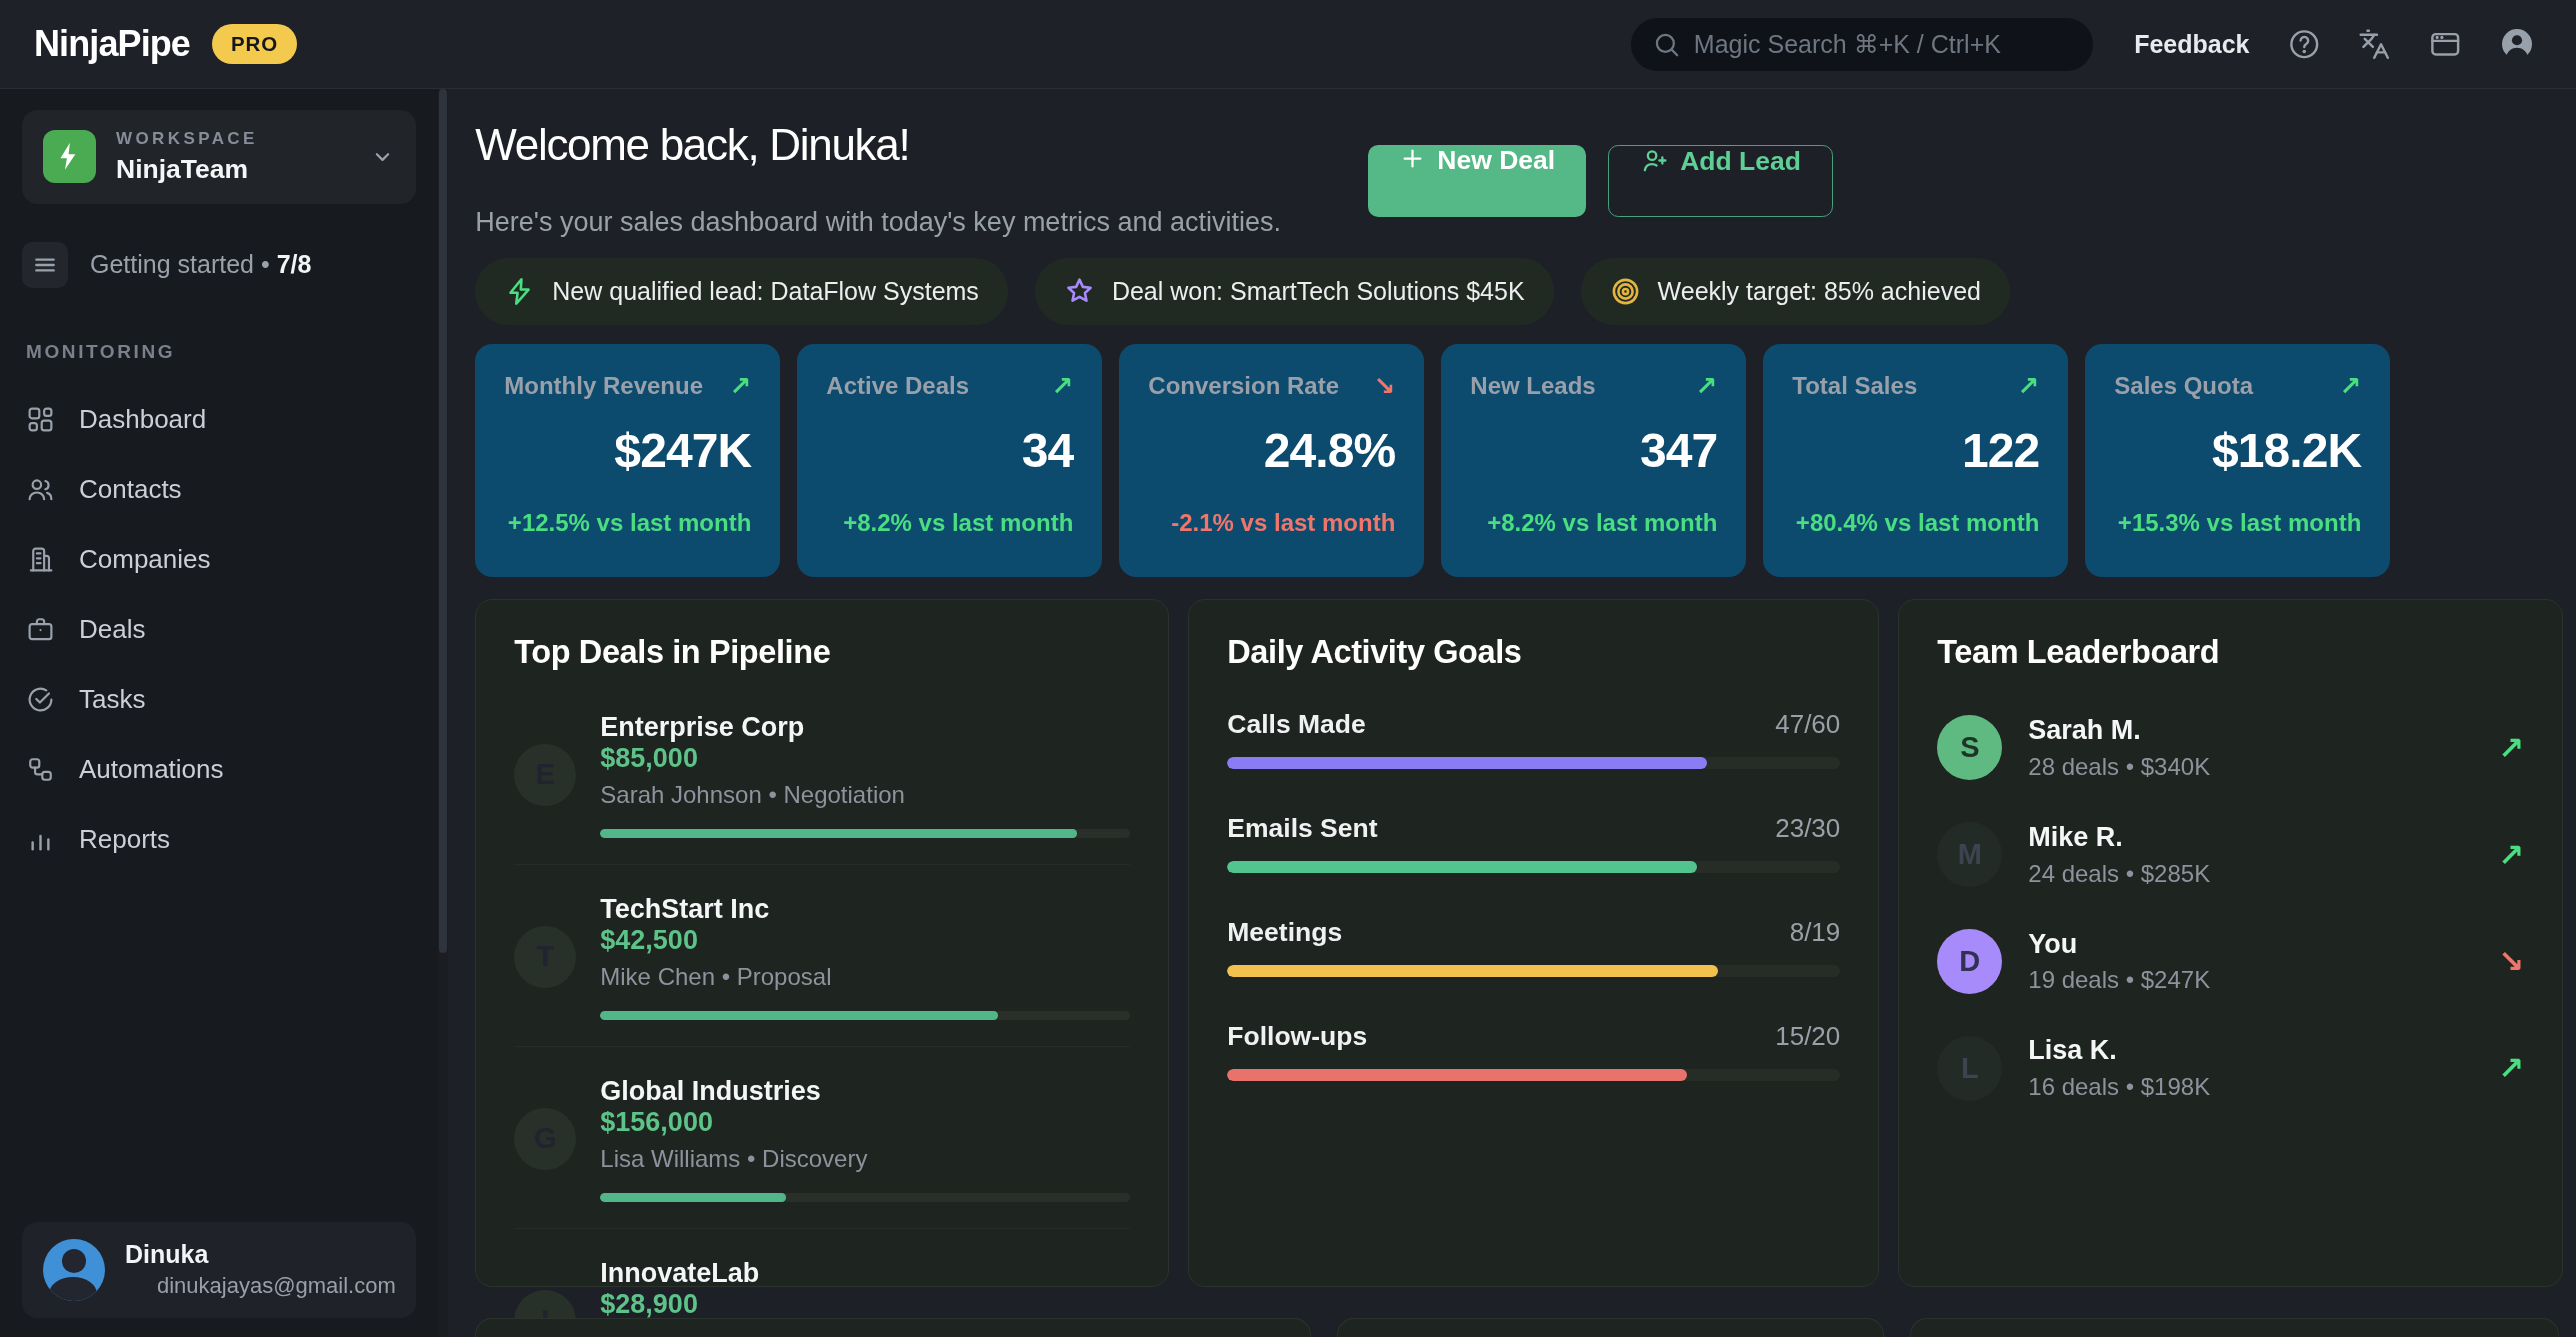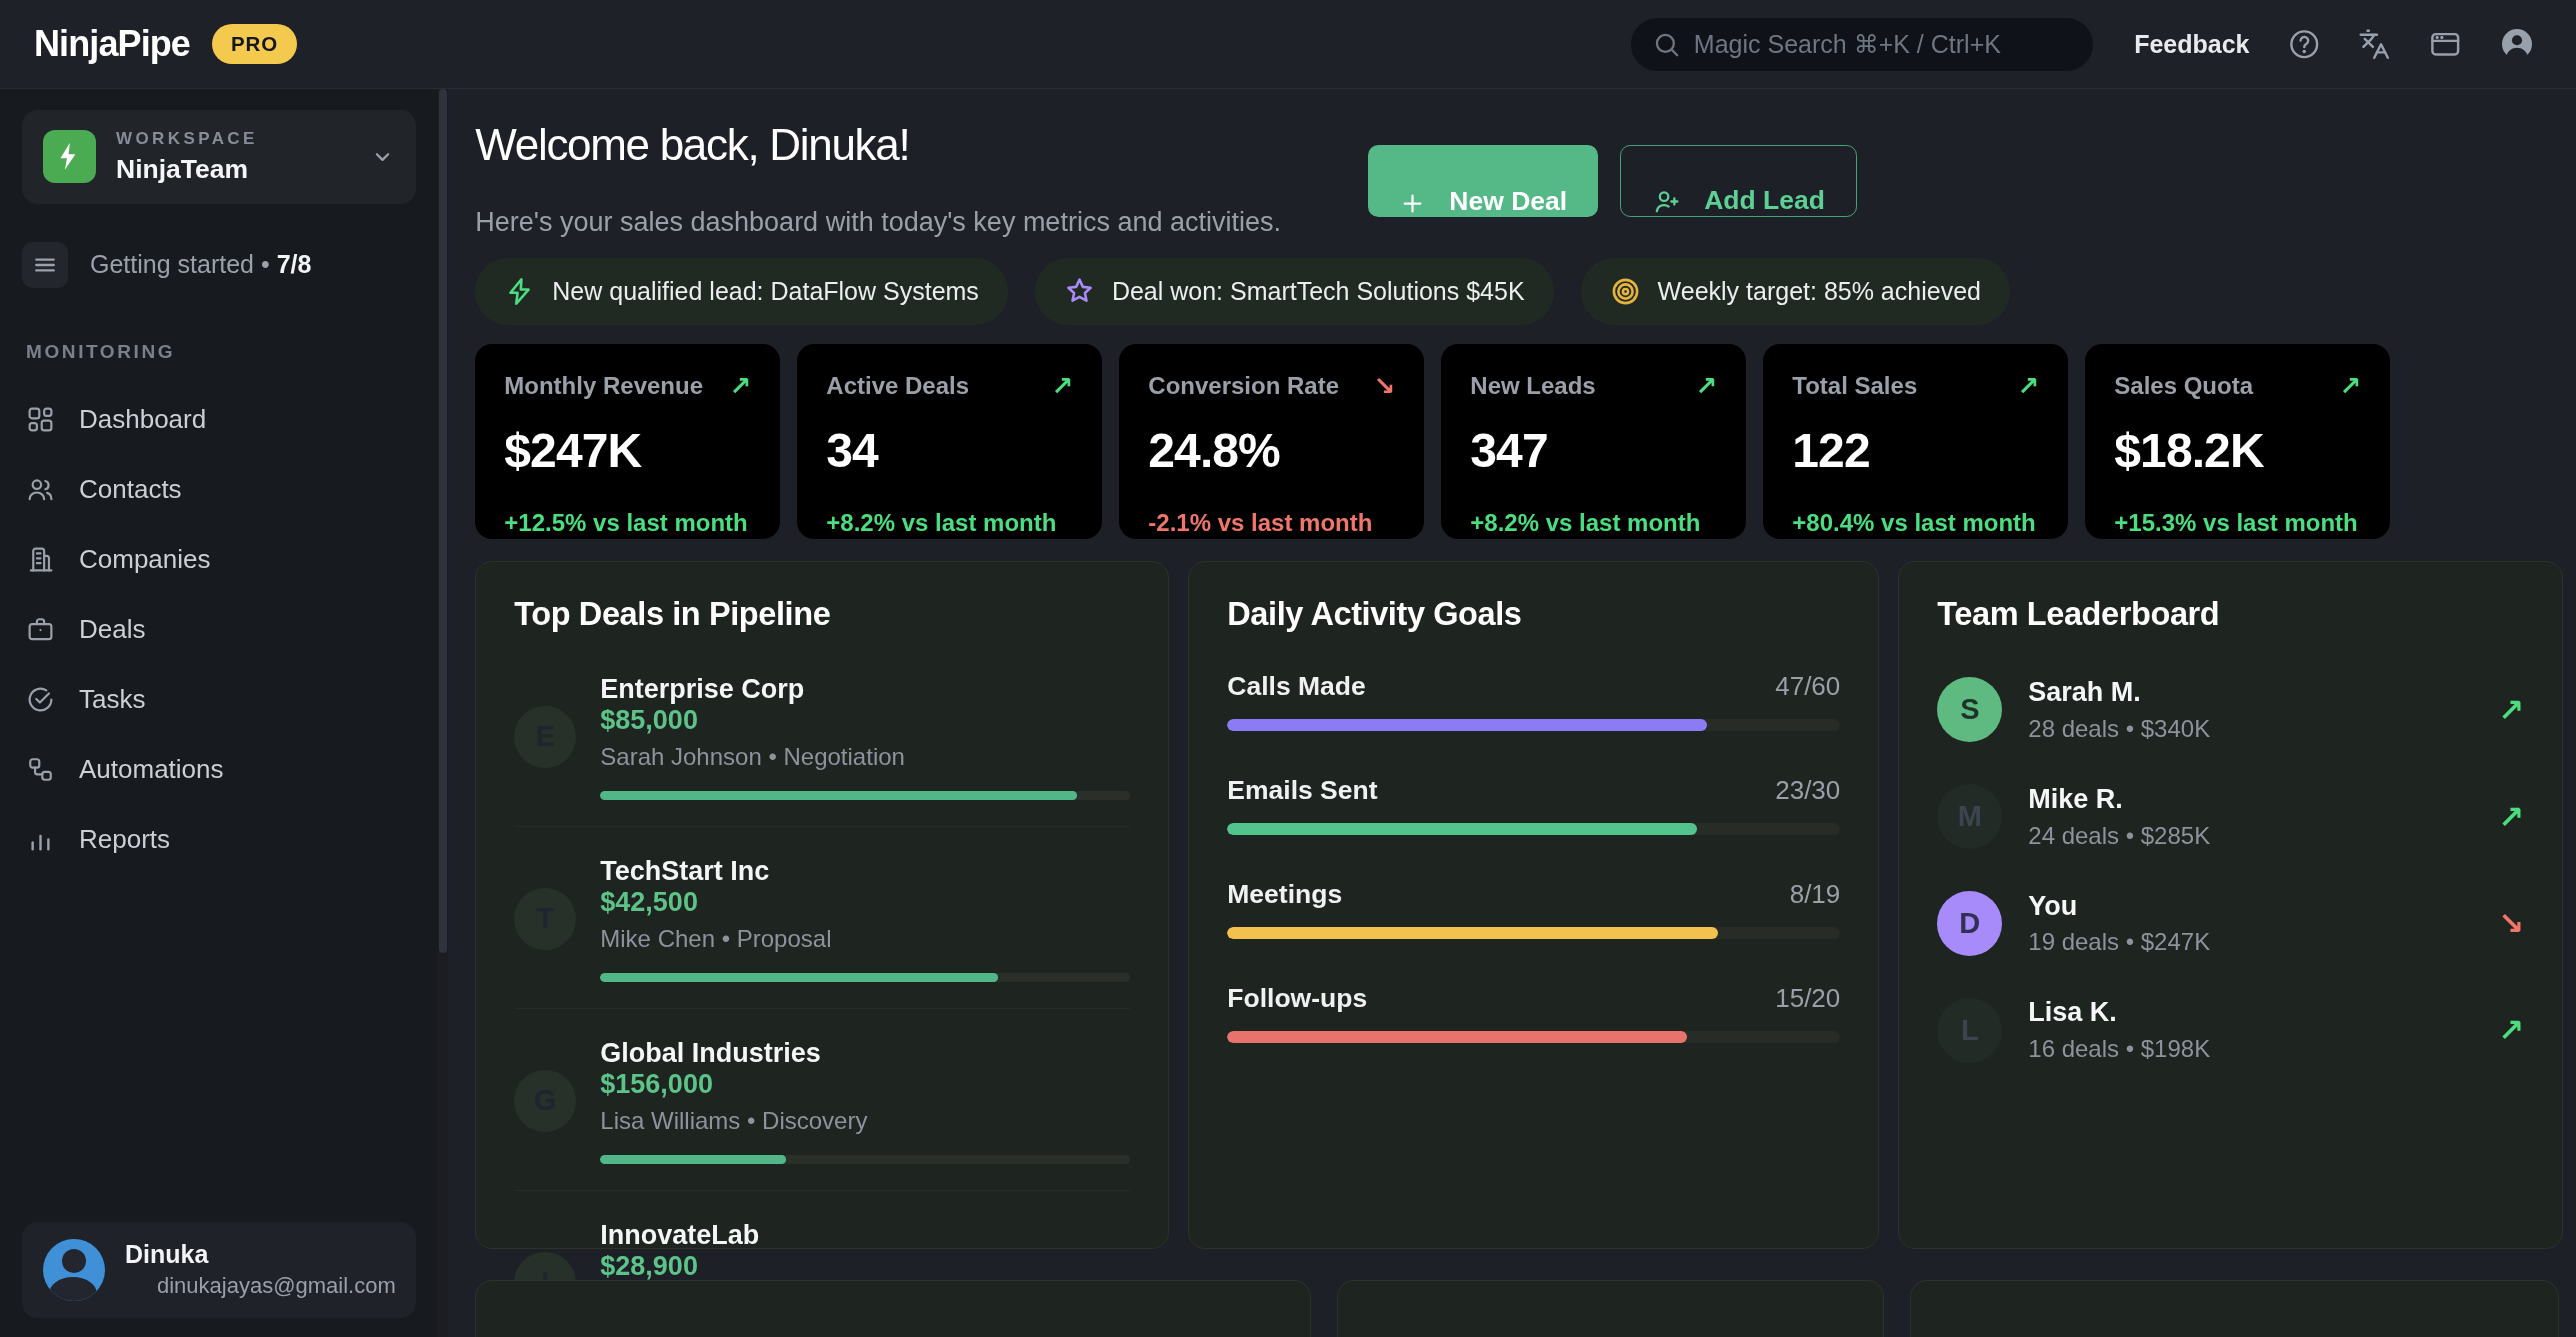--- a/index.html
+++ b/index.html
@@ -65,33 +65,33 @@
                             border-radius: 50% 50% 0 0; background: #23262e; }
   .user-name { font-size: 25px; font-weight: 700; color: #f3f4f6; }
   .user-email { font-size: 22px; color: #99a0ab; margin-top: 4.3px; margin-left: 32px; }
 
   
   .main { flex: 1; padding: 22px 19px 0 27px; overflow: hidden; }
   .main-header { position: relative; }
   .page-title { font-size: 44px; font-weight: 400; color: #ffffff; letter-spacing: -1.3px; line-height: 68px; }
   .subtitle { margin-top: 26px; font-size: 27px; color: #9aa0a8; line-height: 34px; }
   .header-buttons { position: absolute; left: 893px; top: 34px; display: flex; gap: 22px; }
-  .btn { height: 72px; border-radius: 10.3px; display: flex; align-items: flex-end; gap: 23px;
+  .btn { height: 72px; border-radius: 10.3px; display: flex; align-items: flex-start; gap: 11px;
          padding: 0 31px; font-size: 26.5px; font-weight: 600; cursor: pointer; border: none;
          font-family: "Liberation Sans", "DejaVu Sans", sans-serif; }
   .btn-primary { background: #55b987; color: #ffffff; }
   .btn-outline { background: transparent; border: 1.7px solid #47a478; color: #5ecf95; }
 
   .chips { margin-top: 19px; display: flex; gap: 27px; }
   .chip { height: 67px; background: #212a22; border-radius: 33px; display: flex;
           align-items: center; gap: 17px; padding: 0 29px; cursor: pointer; }
   .chip span { font-size: 25px; font-weight: 500; color: #eceef0; }
 
   .metrics { margin-top: 19px; display: grid; grid-template-columns: repeat(6, 305px); gap: 17px; }
-  .metric-card { height: 195px; background: #000000; border-radius: 17px; padding: 27px 29px; }
+  .metric-card { height: 233px; background: #0c4a6e; border-radius: 17px; padding: 27px 29px; text-align: right; }
   .metric-top { display: flex; align-items: center; justify-content: space-between; }
   .metric-label { font-size: 24px; font-weight: 700; color: #99a0aa; }
   .metric-arrow { font-size: 26px; font-weight: 700; font-family: "DejaVu Sans", sans-serif; }
   .metric-value { margin-top: 22px; font-size: 48px; font-weight: 800; color: #ffffff; letter-spacing: -0.9px; }
   .metric-change { margin-top: 31px; font-size: 24px; font-weight: 700; }
 
   .panels { margin-top: 22px; display: grid; grid-template-columns: 694px 691px 665px; gap: 19px; }
   .panel { height: 688px; background: #1e241f; border: 0.9px solid #2b332b; border-radius: 17px;
            padding: 34px 38px; }
   .panel-title { font-size: 32.5px; font-weight: 800; color: #ffffff; letter-spacing: -0.4px; }

